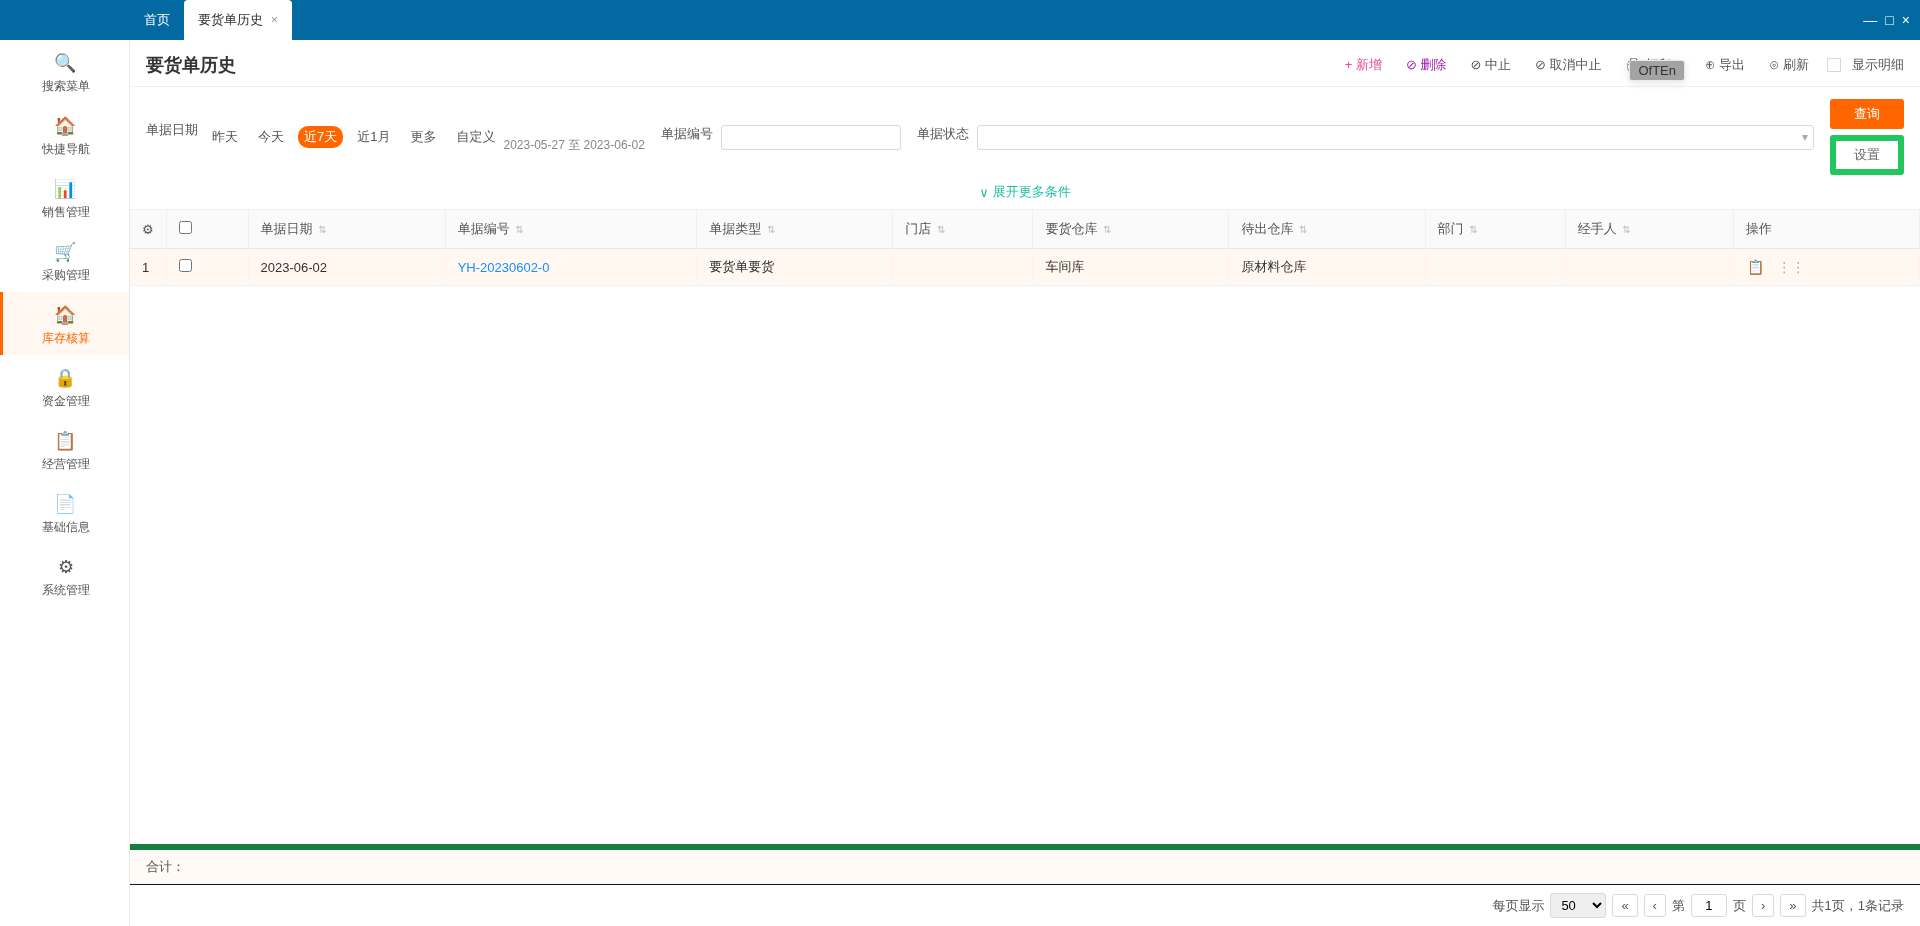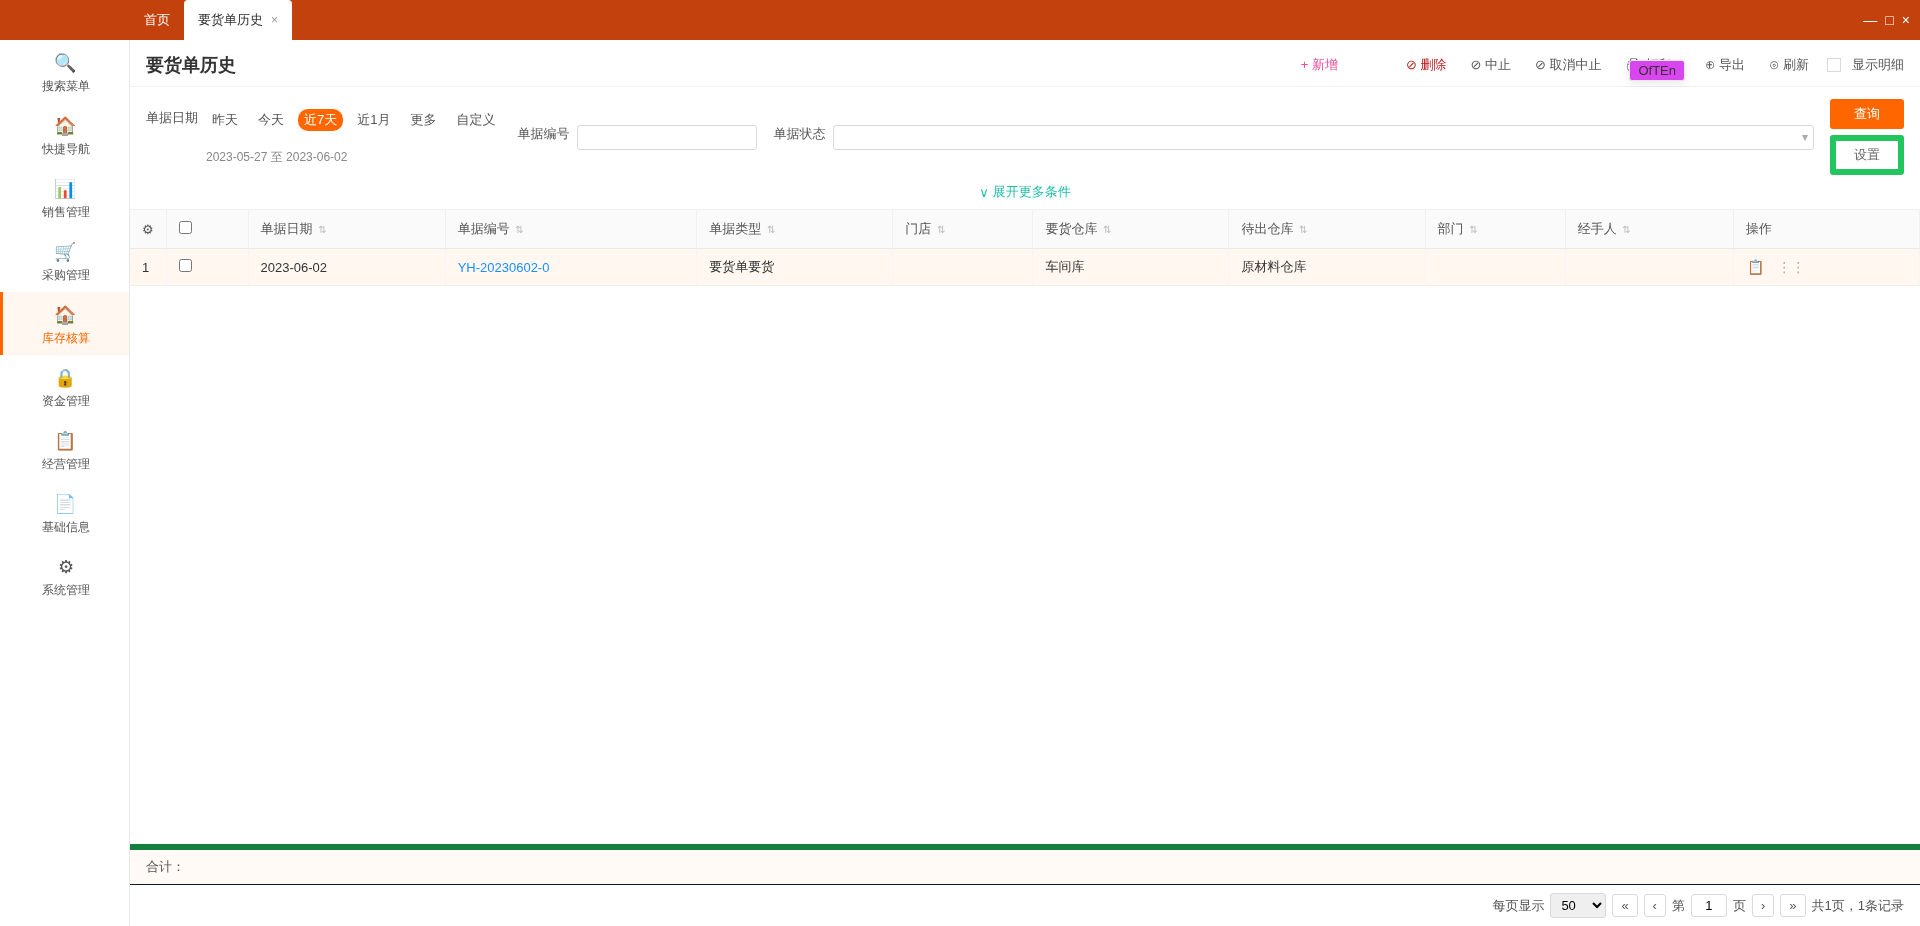--- a/index.html
+++ b/index.html
@@ -1,21 +1,21 @@
 <!DOCTYPE html>
 <html><head>
   <meta charset="utf-8">
   <style>
     * { box-sizing: border-box; margin: 0; padding: 0; }
     body { font-family: 'Microsoft YaHei', Arial, sans-serif; font-size: 13px; background: #f0f2f5; display: flex; flex-direction: column; height: 926px; overflow: hidden; }
 
     
     .top-bar {
       height: 40px;
-      background: #c2410c;
+      background: #0369a1;
       display: flex;
       align-items: center;
       padding: 0 0 0 130px;
       flex-shrink: 0;
     }
     .top-tab {
       height: 40px;
       display: flex;
       align-items: center;
       padding: 0 14px;
@@ -112,21 +112,21 @@
       display: flex;
       align-items: center;
       gap: 3px;
       cursor: pointer;
       font-size: 13px;
       color: #555;
       padding: 4px 6px;
       border-radius: 3px;
     }
     .toolbar-btn.new-btn { color: #ec4899; }
-    .toolbar-btn.delete-btn { color: #b91c1c; margin-left: 44px; }
+    .toolbar-btn.delete-btn { color: #a21caf; }
     .btn-primary {
       background: #ff6600;
       color: #fff;
       border: none;
       padding: 6px 18px;
       border-radius: 3px;
       cursor: pointer;
       font-size: 13px;
     }
     .btn-secondary {
@@ -232,21 +232,20 @@
       margin-top: 8px;
       justify-content: center;
     }
     .filter-group {
       display: flex;
       align-items: flex-start;
       gap: 8px;
     }
     .filter-col {
       display: flex;
-      flex-direction: column;
       gap: 2px;
     }
 
     
     .table-area {
       flex: 1;
       overflow: auto;
       padding: 0;
     }
     table {
@@ -324,21 +323,21 @@
       border-radius: 3px;
       padding: 3px 4px;
       text-align: center;
       font-size: 13px;
       outline: none;
     }
     .ofTEn-badge {
       position: fixed;
       top: 60px;
       right: 235px;
-      background: #d946ef;
+      background: #a3a3a3;
       border: 1px solid #e8e8e8;
       border-radius: 3px;
       padding: 2px 8px;
       font-size: 13px;
       color: #333;
       box-shadow: 0 2px 8px rgba(0,0,0,0.1);
       z-index: 999;
     }
   </style>
 </head>

